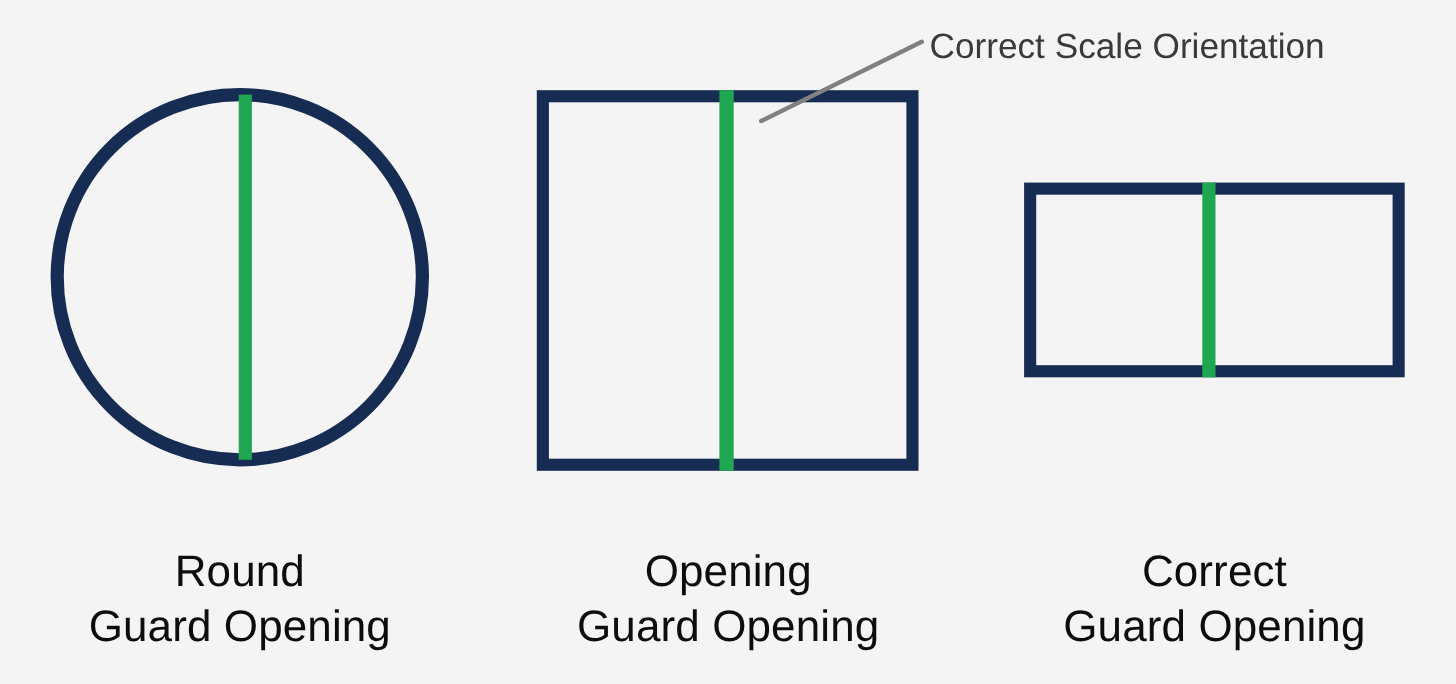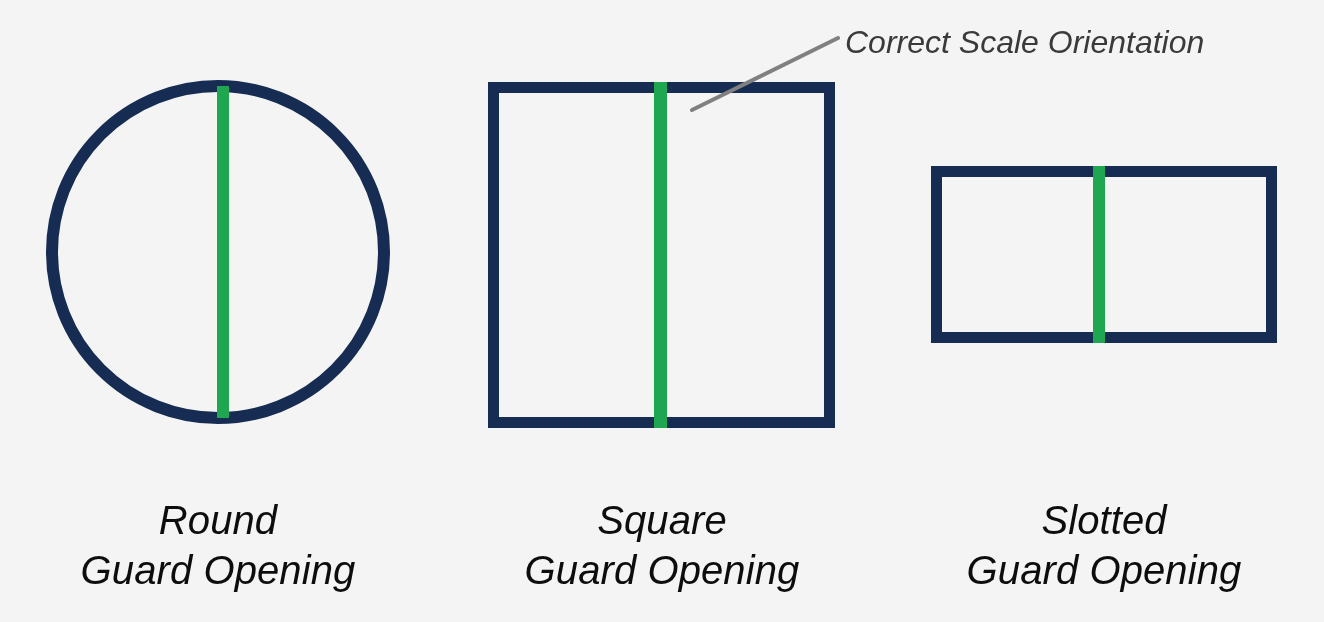--- a/index.html
+++ b/index.html
@@ -12,21 +12,20 @@
     height: 622px;
     background: #f4f4f4;
     font-family: "Liberation Sans", sans-serif;
     overflow: hidden;
   }
   #diagram-root {
     position: relative;
     width: 1324px;
     height: 622px;
     background: #d946ef;
-    font-style: italic;
   }
   #diagram-canvas {
     position: absolute;
     top: 0;
     left: 0;
     width: 1324px;
     height: 622px;
     display: block;
   }
   .label-block {
@@ -87,22 +86,22 @@
   </svg>
 
   <div id="annotation-text">Correct Scale Orientation</div>
 
   <div class="label-block" id="label-round">
     <span class="label-line">Round</span>
     <span class="label-line">Guard Opening</span>
   </div>
 
   <div class="label-block" id="label-square">
-    <span class="label-line">Square</span>
+    <span class="label-line">Opening</span>
     <span class="label-line">Guard Opening</span>
   </div>
 
   <div class="label-block" id="label-slotted">
-    <span class="label-line">Slotted</span>
+    <span class="label-line">Correct</span>
     <span class="label-line">Guard Opening</span>
   </div>
 
 </div>
 
 </body></html>

